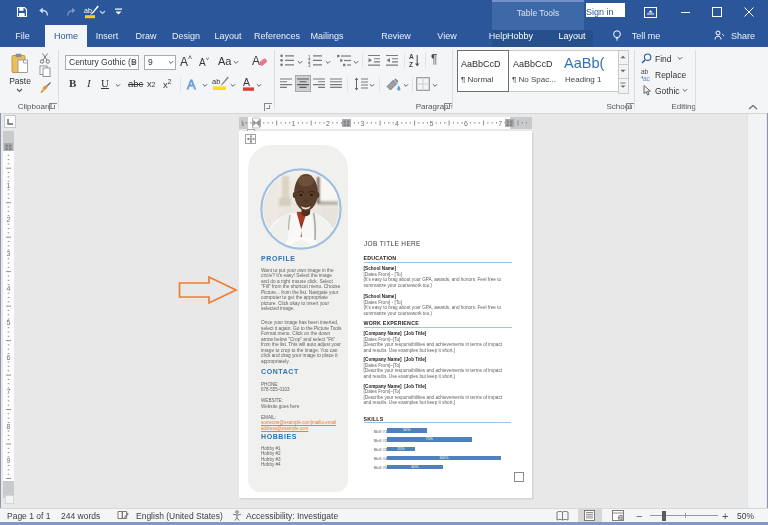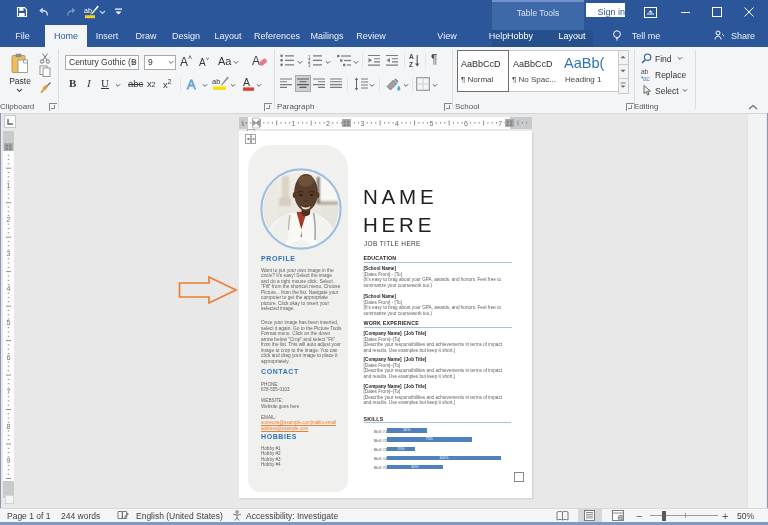--- a/index.html
+++ b/index.html
@@ -1,18 +1,18 @@
 <!DOCTYPE html>
 <html><head><meta charset="utf-8">
 <style>
 html,body{margin:0;padding:0}
 #win{position:relative;width:768px;height:525px;overflow:hidden;background:#e8e8e8;font-family:"Liberation Sans",sans-serif;-webkit-font-smoothing:antialiased}
 .ab{position:absolute}
 .tab{position:absolute;top:25px;height:22px;line-height:22px;color:#e9eef7;font-size:9px;text-align:center}
-.glbl{position:absolute;bottom:2px;width:100%;text-align:left;font-size:8px;color:#53565c}
+.glbl{position:absolute;bottom:2px;width:100%;text-align:right;font-size:8px;color:#53565c}
 .sep{position:absolute;top:3px;width:1px;height:59px;background:#dcdde0}
 .msep{position:absolute;width:1px;background:#e3e4e6}
 .dlg{position:absolute;width:7px;height:7px;border-left:1px solid #888;border-top:1px solid #888}
 .dlg:after{content:"";position:absolute;left:1px;top:1px;width:3px;height:3px;border-right:1.2px solid #888;border-bottom:1.2px solid #888}
 .stytxt{font-size:9px;color:#2d2d2d}
 .doctiny{font-size:4.6px;line-height:5.5px;color:#616161;letter-spacing:0px}
 .bluh{color:#2e74b5;font-weight:bold;letter-spacing:0.6px}
 .sechead{position:absolute;font-size:5.3px;font-weight:bold;color:#1f1f1f;letter-spacing:0.2px}
 .secline{position:absolute;height:1px;background:#9dc3e6}
 .eduline{position:absolute;font-size:4.65px;line-height:5.6px;color:#5f5f5f}
@@ -47,21 +47,21 @@
     </svg>
 <svg class="ab" style="left:99px;top:10px" width="7" height="5" viewBox="0 0 7 5">
       <path d="M1 1l2.5 2.5L6 1" stroke="#c4d1e8" stroke-width="1.1" fill="none"></path>
     </svg>
 <svg class="ab" style="left:114px;top:8px" width="9" height="8" viewBox="0 0 9 8">
       <rect x="1" y="0.5" width="7" height="1.2" fill="#fff"></rect>
       <path d="M1.5 3.6 4.5 6.6 7.5 3.6" fill="#fff"></path>
     </svg>
 
 
-<div class="ab" style="left:586px;top:3px;width:39px;height:14px;background:#fff;color:#2b579a;font-size:9px;text-align:right;line-height:18px">Sign in</div>
+<div class="ab" style="left:586px;top:3px;width:39px;height:14px;background:#fff;color:#2b579a;font-size:9px;text-align:left;line-height:18px">Sign in</div>
 
 <svg class="ab" style="left:644px;top:7px" width="13" height="11" viewBox="0 0 13 11">
       <rect x="0.5" y="0.5" width="12" height="10" fill="none" stroke="#fff" stroke-width="1"></rect>
       <path d="M3 7h7" stroke="#fff" stroke-width="1" fill="none"></path>
       <path d="M6.5 3.2 4.3 5.6h4.4z" fill="#fff"></path>
     </svg>
 <div class="ab" style="left:681px;top:12px;width:9px;height:1.2px;background:#fff"></div>
 <svg class="ab" style="left:712px;top:7px" width="10" height="10" viewBox="0 0 10 10">
       <rect x="0.5" y="0.5" width="9" height="9" fill="none" stroke="#fff" stroke-width="1"></rect>
     </svg>
@@ -73,21 +73,21 @@
 <div class="ab" style="left:492px;top:30px;width:101px;height:17px;background:#26508c"></div>
 <div class="ab" style="left:45px;top:25px;width:42px;height:22px;background:#f4f5f7"></div>
 <div class="tab" style="left:0;width:45px">File</div>
 <div class="tab" style="left:45px;width:42px;color:#2b579a">Home</div>
 <div class="tab" style="left:87px;width:40px">Insert</div>
 <div class="tab" style="left:127px;width:38px">Draw</div>
 <div class="tab" style="left:165px;width:42px">Design</div>
 <div class="tab" style="left:207px;width:42px">Layout</div>
 <div class="tab" style="left:249px;width:56px">References</div>
 <div class="tab" style="left:302px;width:50px">Mailings</div>
-<div class="tab" style="left:347px;width:48px">Review</div>
+<div class="tab" style="left:372px;width:48px">Review</div>
 <div class="tab" style="left:427px;width:40px">View</div>
 <div class="tab" style="left:480px;width:36px">Help</div>
 <div class="tab" style="left:492px;width:56px;color:#fff">Hobby Design</div>
 <div class="tab" style="left:551px;width:42px;color:#fff">Layout</div>
 <svg class="ab" style="left:612px;top:30px" width="10" height="13" viewBox="0 0 10 13">
       <circle cx="5" cy="4.2" r="3.4" fill="none" stroke="#fff" stroke-width="1"></circle>
       <path d="M3.9 8.3h2.2M4.2 9.9h1.6" stroke="#fff" stroke-width="0.9" fill="none"></path>
     </svg>
 <div class="tab" style="left:624px;width:44px">Tell me</div>
 <svg class="ab" style="left:714px;top:30px" width="11" height="11" viewBox="0 0 11 11">
@@ -306,21 +306,21 @@
       </svg>
 <svg class="ab" style="left:640px;top:21px" width="14" height="13" viewBox="0 0 14 13">
         <text x="1" y="6" font-size="6.5" fill="#444">ab</text>
         <text x="3" y="12.5" font-size="6.5" fill="#5a8ac2">ac</text>
         <path d="M1 9.5 3 8v3z" fill="#5a8ac2"></path>
       </svg>
 <div class="ab" style="left:655px;top:23px;font-size:8.5px;color:#333">Replace</div>
 <svg class="ab" style="left:643px;top:38px" width="9" height="11" viewBox="0 0 9 11">
         <path d="M1 0.5v8l2.2-1.8 1.4 3.3 1.4-.6-1.4-3.2h2.8z" fill="none" stroke="#555" stroke-width="0.9"></path>
       </svg>
-<div class="ab" style="left:655px;top:39px;font-size:8.5px;color:#333">Select</div>
+<div class="ab" style="left:655px;top:39px;font-size:8.5px;color:#333">Gothic</div>
 <svg class="ab" style="left:682px;top:41px" width="6" height="5" viewBox="0 0 7 5">
         <path d="M1 1l2.5 2.5L6 1" stroke="#555" stroke-width="1.1" fill="none"></path>
       </svg>
 <div class="glbl" style="left:634px;width:62px">Editing</div>
 <div class="sep" style="left:695px"></div>
 <svg class="ab" style="left:748px;top:57px" width="10" height="6" viewBox="0 0 10 6">
         <path d="M1 5 5 1.5 9 5" stroke="#666" stroke-width="1.1" fill="none"></path>
       </svg>
 
 </div>
@@ -581,21 +581,20 @@
 <div class="ab doctiny" style="left:261px;top:267.5px;width:86px;font-size:4.8px">Want to put your own image in the<br>circle? It's easy! Select the image<br>and do a right mouse click. Select<br>"Fill" from the shortcut menu. Choose<br>Picture... from the list. Navigate your<br>computer to get the appropriate<br>picture. Click okay to insert your<br>selected image.</div>
 <div class="ab doctiny" style="left:261px;top:320px;width:86px;font-size:4.8px">Once your image has been inserted,<br>select it again. Go to the Picture Tools<br>Format menu. Click on the down<br>arrow below "Crop" and select "Fit"<br>from the list. This will auto adjust your<br>image to crop to the image. You can<br>click and drag your image to place it<br>appropriately.</div>
 <div class="ab bluh" style="left:261px;top:368px;font-size:7px">CONTACT</div>
 <div class="ab doctiny" style="left:261px;top:381.5px">PHONE:<br>678-555-0103</div>
 <div class="ab doctiny" style="left:261px;top:398px">WEBSITE:<br>Website goes here</div>
 <div class="ab doctiny" style="left:261px;top:414.5px">EMAIL:</div>
 <div class="ab doctiny" style="left:261px;top:420px;width:86px;color:#ed7d31;text-decoration:underline;font-size:4.5px">someone@example.com|mailto:email<br>address@example.com</div>
 <div class="ab bluh" style="left:261px;top:432.5px;font-size:7px">HOBBIES</div>
 <div class="ab doctiny" style="left:261px;top:445.5px">Hobby #1<br>Hobby #2<br>Hobby #3<br>Hobby #4</div>
 
-<div class="ab" style="left:363px;top:183px;width:160px;font-size:20.5px;line-height:28.3px;letter-spacing:3.8px;color:#222">NAME<br>HERE</div>
 <div class="ab" style="left:364px;top:239.5px;font-size:6.5px;letter-spacing:0.35px;color:#3d3d3d">JOB TITLE HERE</div>
 <div class="sechead" style="left:363.5px;top:254.5px">EDUCATION</div>
 <div class="secline" style="left:363.5px;top:261.5px;width:148px"></div>
 <div class="ab eduline" style="left:363.5px;top:266px"><span class="edub">[School Name]</span><br>[Dates From] - [To]<br>(It's easy to brag about your GPA, awards, and honors. Feel free to<br>summarize your coursework too.)</div>
 <div class="ab eduline" style="left:363.5px;top:294px"><span class="edub">[School Name]</span><br>[Dates From] - [To]<br>(It's easy to brag about your GPA, awards, and honors. Feel free to<br>summarize your coursework too.)</div>
 <div class="sechead" style="left:363.5px;top:319.5px">WORK EXPERIENCE</div>
 <div class="secline" style="left:363.5px;top:326.5px;width:148px"></div>
 <div class="ab eduline" style="left:363.5px;top:331px"><span class="edub">[Company Name]&nbsp; [Job Title]</span><br>[Dates From]–[To]<br>[Describe your responsibilities and achievements in terms of impact<br>and results. Use examples but keep it short.]</div>
 <div class="ab eduline" style="left:363.5px;top:357px"><span class="edub">[Company Name]&nbsp; [Job Title]</span><br>[Dates From]–[To]<br>[Describe your responsibilities and achievements in terms of impact<br>and results. Use examples but keep it short.]</div>
 <div class="ab eduline" style="left:363.5px;top:383.5px"><span class="edub">[Company Name]&nbsp; [Job Title]</span><br>[Dates From]–[To]<br>[Describe your responsibilities and achievements in terms of impact<br>and results. Use examples but keep it short.]</div>

